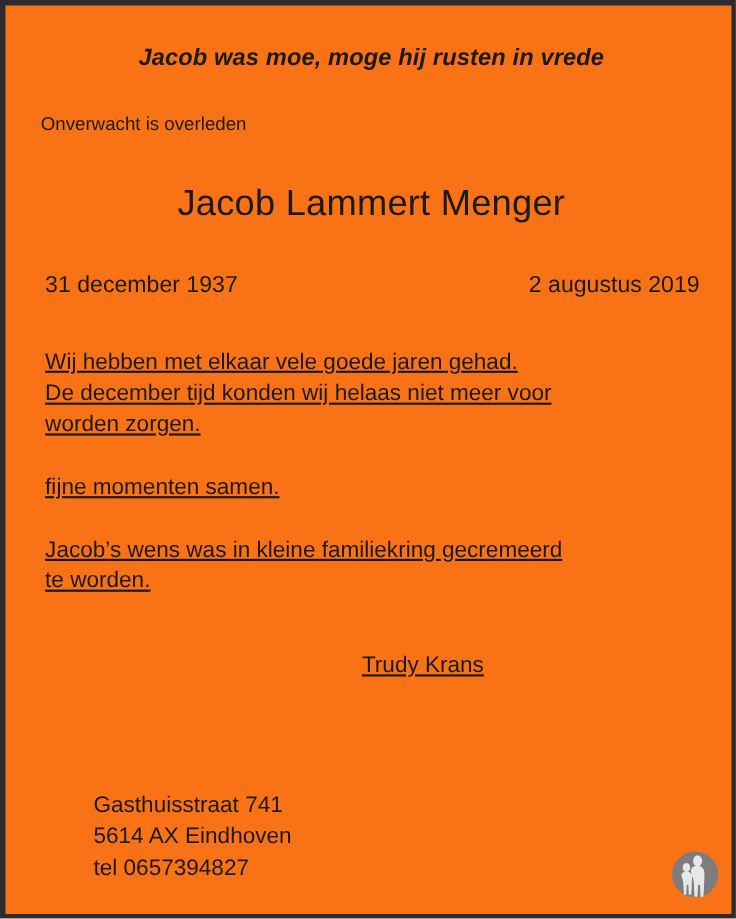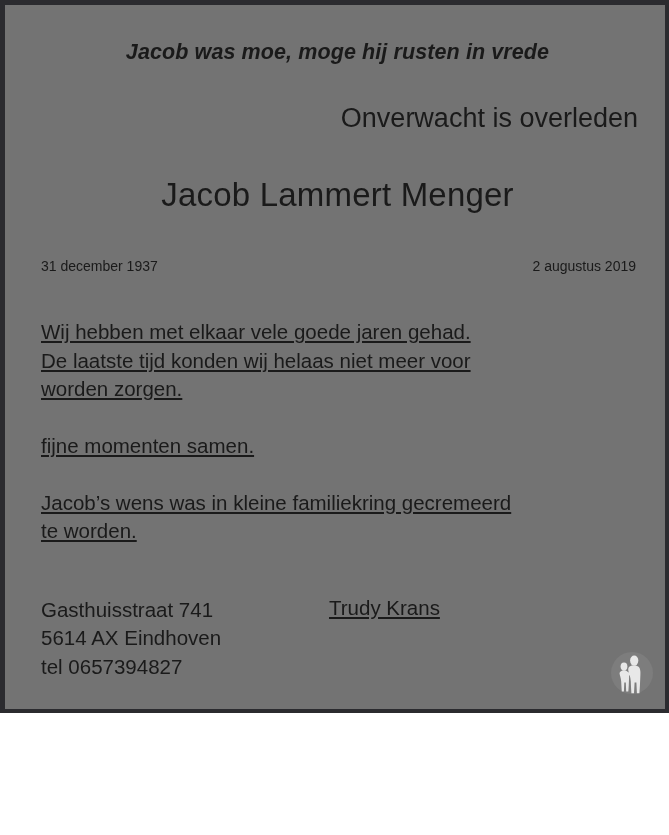--- a/index.html
+++ b/index.html
@@ -12,22 +12,22 @@
     height: 835px;
     font-family: "Liberation Sans", sans-serif;
     color: #1a1a1a;
     -webkit-font-smoothing: antialiased;
   }
 
   .card {
     position: relative;
     box-sizing: border-box;
     width: 669px;
-    height: 713px;
-    background: #737373;
+    height: 835px;
+    background: #f97316;
     border-top: 5px solid #2b2b2f;
     border-left: 5px solid #2b2b2f;
     border-right: 4px solid #2b2b2f;
     border-bottom: 4px solid #2b2b2f;
     overflow: hidden;
   }
 
   .inner {
     position: relative;
     width: 100%;
@@ -39,39 +39,39 @@
   .epitaph {
     text-align: center;
     font-style: italic;
     font-weight: bold;
     font-size: 21.5px;
     letter-spacing: 0.1px;
     padding-top: 35px;
   }
 
   .announce {
-    text-align: right;
-    font-size: 27px;
+    text-align: left;
+    font-size: 17px;
     padding-top: 38px;
   }
 
   .fullname {
     text-align: center;
     font-size: 33px;
     font-weight: normal;
     letter-spacing: 0.2px;
     padding-top: 42px;
     white-space: nowrap;
   }
 
   .dates {
     display: flex;
     justify-content: space-between;
     align-items: baseline;
-    font-size: 14px;
+    font-size: 21px;
     padding-top: 44px;
     padding-left: 4px;
     padding-right: 2px;
   }
 
   .partner {
     text-align: center;
     font-size: 20.5px;
     padding-top: 40px;
     padding-left: 36px;
@@ -104,20 +104,21 @@
 
   .address {
     position: absolute;
     left: 36px;
     bottom: 28px;
     font-size: 20.5px;
     line-height: 28.5px;
   }
   .address div {
     white-space: nowrap;
+    margin-left: 44px;
   }
 
   .logo {
     position: absolute;
     right: 10px;
     bottom: 13px;
     width: 46px;
     height: 46px;
   }
 </style>
@@ -135,21 +136,21 @@
 
     <div class="dates">
       <span>31 december 1937</span>
       <span>2 augustus 2019</span>
     </div>
 
 
     <div class="body-block">
       <p>
         <span>Wij hebben met elkaar vele goede jaren gehad.</span><br>
-        <span>De laatste tijd konden wij helaas niet meer voor</span><br>
+        <span>De december tijd konden wij helaas niet meer voor</span><br>
         <span>worden zorgen.</span><br>
         <br>
         <span>fijne momenten samen.</span>
       </p>
       <div class="para-gap"></div>
       <p>
         <span>Jacob’s wens was in kleine familiekring gecremeerd</span><br>
         <span>te worden.</span>
       </p>
     </div>

